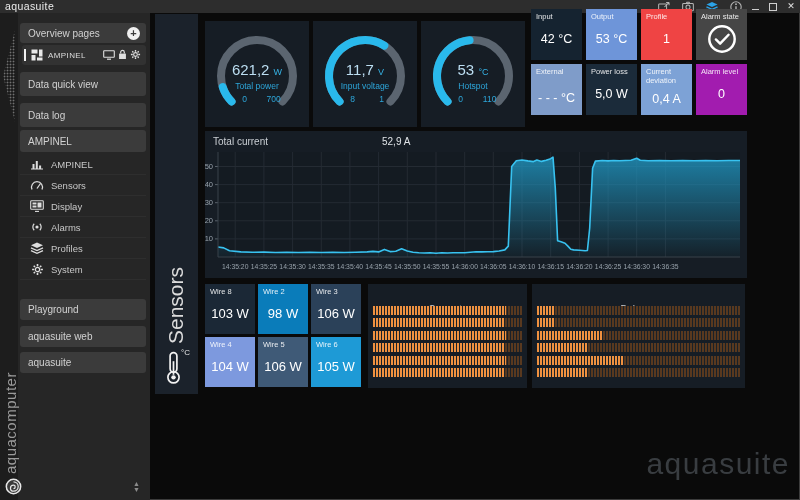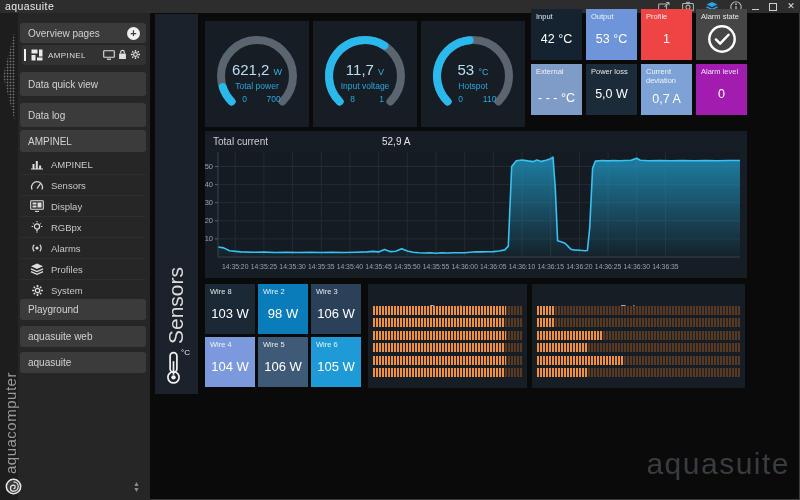--- a/index.html
+++ b/index.html
@@ -211,32 +211,20 @@
               <rect x="2.5" y="2.5" width="4" height="2" fill="#ddd"></rect>
               <rect x="7.5" y="2.5" width="4" height="5" fill="#ddd"></rect>
               <rect x="2.5" y="5.5" width="4" height="2" fill="#ddd"></rect>
               <path d="M5 11.4h4" stroke="#ddd" stroke-width="1.1"></path>
             </svg>
           </span>
           <span class="dev-label">Display</span>
         </div>
         <div class="dev-row">
           <span class="dev-icon">
-            <svg width="14" height="14" viewBox="0 0 14 14">
-              <circle cx="7" cy="6.5" r="2.6" fill="none" stroke="#ddd" stroke-width="1.2"></circle>
-              <path d="M6 10.3h2M6.3 12h1.4" stroke="#ddd" stroke-width="1.1"></path>
-              <g stroke="#ddd" stroke-width="1">
-                <path d="M7 1v1.4M2.8 3.2l1 .9M11.2 3.2l-1 .9M1.6 6.5h1.4M11 6.5h1.4"></path>
-              </g>
-            </svg>
-          </span>
-          <span class="dev-label">RGBpx</span>
-        </div>
-        <div class="dev-row">
-          <span class="dev-icon">
             <svg width="14" height="12" viewBox="0 0 14 12">
               <circle cx="7" cy="6" r="1.6" fill="#ddd"></circle>
               <path d="M4.2 2.8a4.5 4.5 0 0 0 0 6.4M9.8 2.8a4.5 4.5 0 0 1 0 6.4" fill="none" stroke="#ddd" stroke-width="1.2"></path>
             </svg>
           </span>
           <span class="dev-label">Alarms</span>
         </div>
         <div class="dev-row">
           <span class="dev-icon">
             <svg width="14" height="12" viewBox="0 0 14 12">
@@ -353,21 +341,21 @@
       <div class="tile" style="background:#7f9cc9;gap:8px;">
         <div class="t-label">External</div>
         <div class="t-value">- - - °C</div>
       </div>
       <div class="tile" style="background:#1b2b3a;">
         <div class="t-label">Power loss</div>
         <div class="t-value">5,0 W</div>
       </div>
       <div class="tile" style="background:#7da2d6;">
         <div class="t-label">Current deviation</div>
-        <div class="t-value">0,7 A</div>
+        <div class="t-value">0,4 A</div>
       </div>
       <div class="tile" style="background:#a21caf;">
         <div class="t-label">Alarm level</div>
         <div class="t-value">0</div>
       </div>
     </div>
 
   <div class="panel" id="chart-panel">
     <div id="chart-title">Total current</div>
     <div id="chart-value">52,9 A</div>

